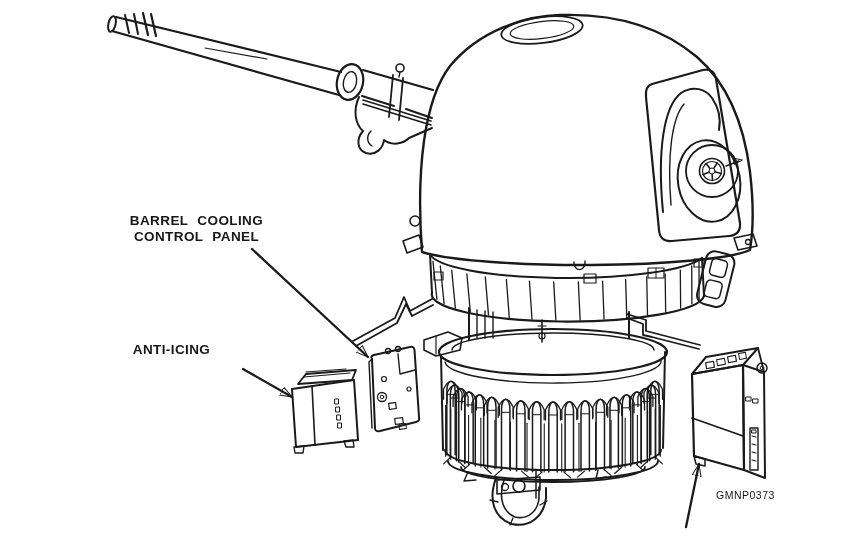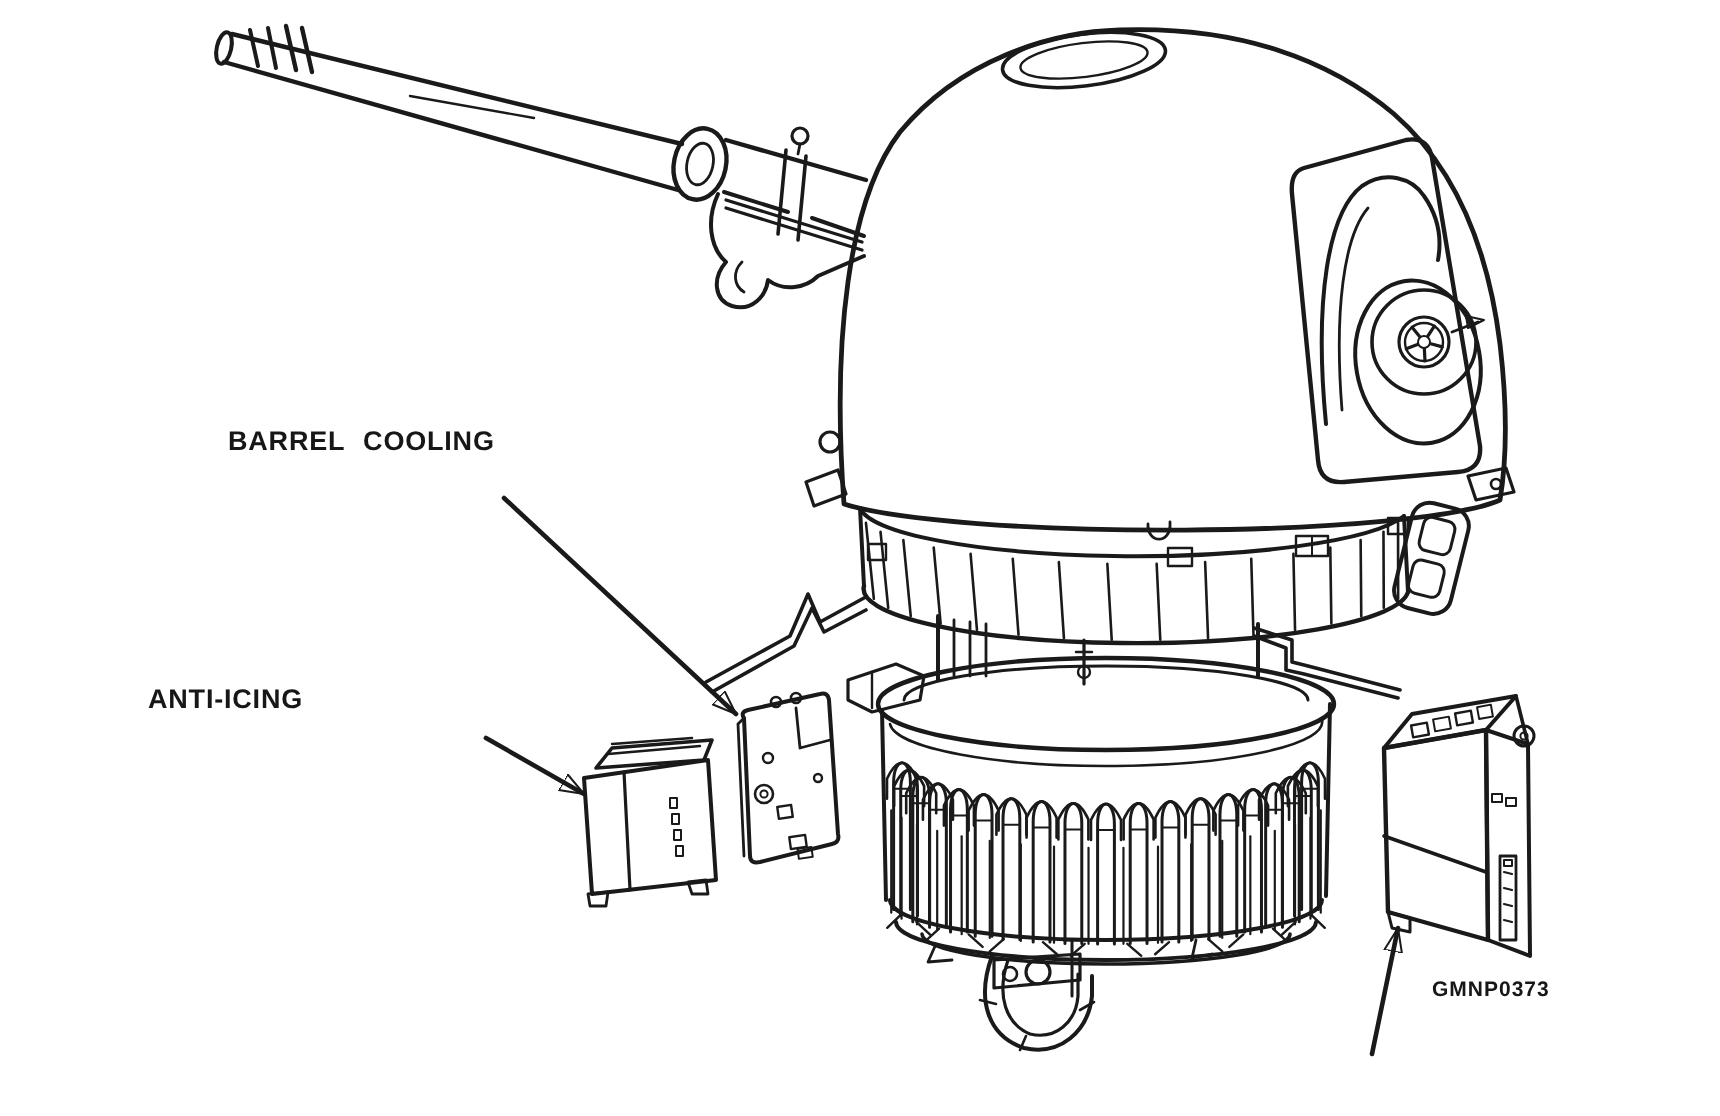--- a/index.html
+++ b/index.html
@@ -6,26 +6,26 @@
   .stage{
     position:relative;width:860px;height:558px;background:#ffffff;overflow:hidden;
     font-family:"Liberation Sans", sans-serif;
   }
   .stage svg{position:absolute;left:0;top:0;}
   svg path, svg ellipse, svg circle, svg line, svg rect, svg polygon{
     stroke:#1a1a1a;fill:none;stroke-linecap:round;stroke-linejoin:round;
   }
   .lbl{
     position:absolute;color:#171717;font-weight:700;font-size:13.5px;
-    letter-spacing:.4px;word-spacing:5px;line-height:16px;
+    letter-spacing:.4px;word-spacing:5px;line-height:16px;text-align:center;
   }
   .lbl span{display:block;}
   .lbl-gcp{font-size:14px;word-spacing:6px;white-space:nowrap;}
   .fig-code{
-    position:absolute;color:#171717;font-weight:700;font-size:10.5px;
+    position:absolute;color:#171717;font-weight:400;font-size:10.5px;
     letter-spacing:.5px;white-space:nowrap;
   }
 </style>
 </head>
 <body>
 
 <div class="stage">
 
   <svg width="860" height="558" viewBox="0 0 860 558">
     <defs>
@@ -324,20 +324,21 @@
       <rect x="752" y="430" width="4" height="3" fill="#1a1a1a" stroke="none"></rect>
     </g>
 
     <path d="M252,249 L368,357" stroke-width="2.3" marker-end="url(#ah)"></path>
     <path d="M243,369 L292,397" stroke-width="2.3" marker-end="url(#ah)"></path>
     <path d="M686,527 L699,464" stroke-width="2.3" marker-end="url(#ah)"></path>
   </svg>
 
   <div class="lbl" style="left:114px;top:213px;width:165px">
     <span>BARREL COOLING</span>
+    <span>CONTROL PANEL</span>
   </div>
 
   <div class="lbl" style="left:74px;top:342px;width:195px">
     <span>ANTI-ICING</span>
   </div>
 
 
   <div class="fig-code" style="left:716px;top:489px">GMNP0373</div>
 </div>
 

